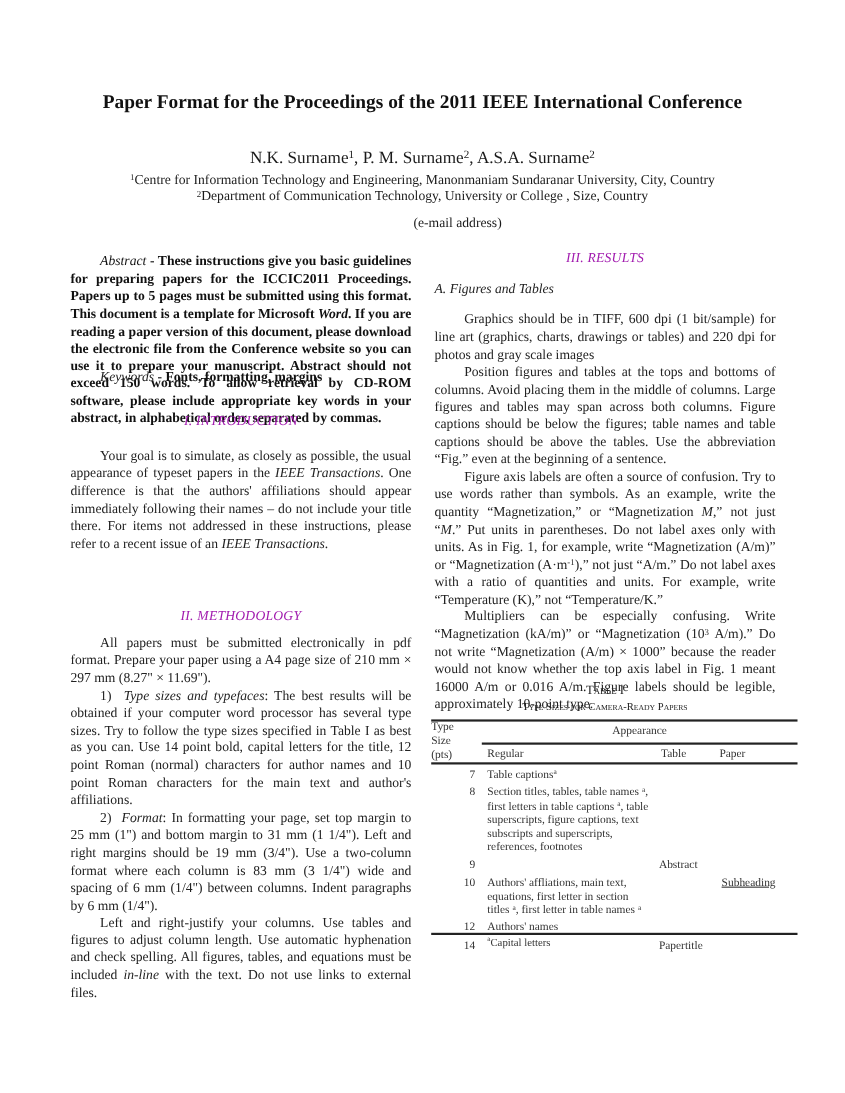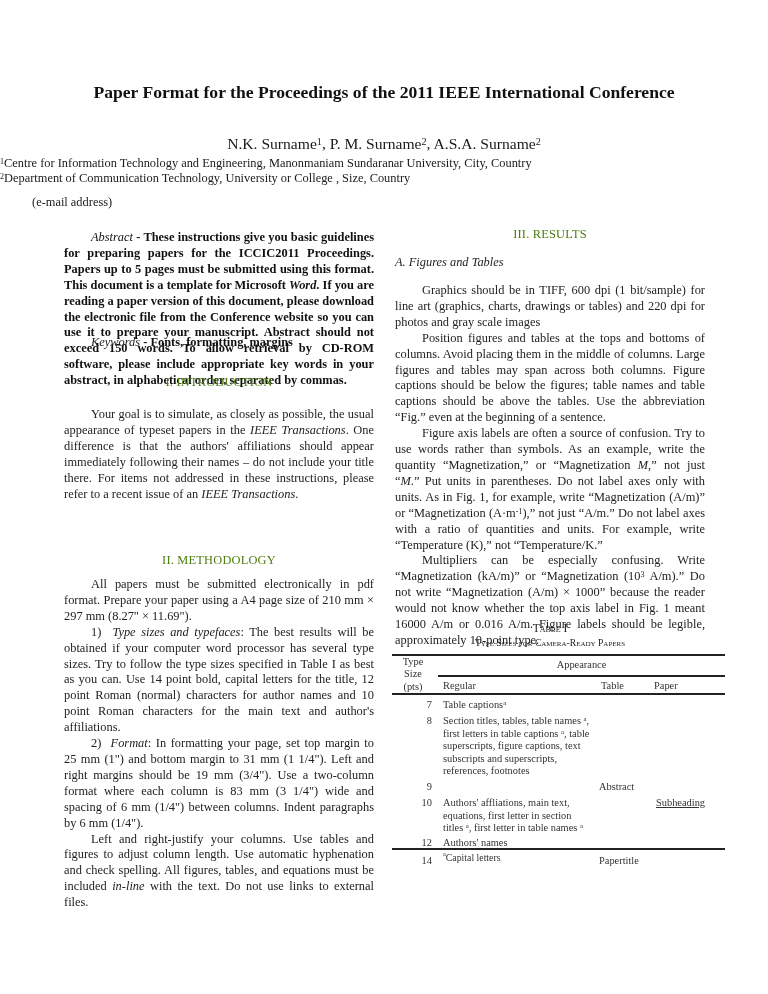--- a/index.html
+++ b/index.html
@@ -12,33 +12,33 @@
   .title {
     left: 40px; width: 688px; top: 81px;
     text-align: center; font-weight: bold; font-size: 17.6px; line-height: 22px;
     color: #111;
   }
   .authors {
     left: 0; width: 768px; top: 135px; text-align: center;
     font-size: 15.6px; line-height: 18px;
   }
   .affil {
-    left: 0; width: 768px; font-size: 12.4px; line-height: 15px;
+    left: 0; width: 768px; text-align: center; font-size: 12.4px; line-height: 15px;
   }
   sup { font-size: 65%; vertical-align: top; position: relative; top: -2px; }
   .col {
     font-size: 12.4px; line-height: 15.9px; text-align: justify; color: #222;
   }
   .col p { margin: 0; text-indent: 27px; }
   .leftcol { left: 64px; width: 310px; }
   .rightcol { left: 395px; width: 310px; }
   .bold { font-weight: bold; color: #111; }
   .it { font-style: italic; }
   .sec {
-    text-align: center; font-size: 12.4px; letter-spacing: 0.2px; color: #4d7c0f;
+    text-align: center; font-size: 12.4px; letter-spacing: 0.2px; color: #a21caf; font-style: italic;
   }
   .subsec { font-style: italic; font-size: 12.4px; color: #222; }
   .tcap { text-align: center; font-variant: small-caps; color: #222; }
   .rule { position: absolute; background: #222; }
 </style>
 </head>
 <body>
 
 <div class="abs title">
   <div>Paper Format for the Proceedings of the 2011 IEEE International Conference</div>
@@ -92,21 +92,21 @@
 </div>
 
 <div class="abs tcap" style="left:395px; width:310px; top:622px; font-size:11.5px; line-height:13px;">Table I</div>
 <div class="abs tcap" style="left:395px; width:310px; top:637px; font-size:9.6px; line-height:12px;">Type Sizes for Camera-Ready Papers</div>
 
 <div class="rule" style="left:392px; width:333px; top:654px; height:2px;"></div>
 <div class="rule" style="left:438px; width:287px; top:675px; height:1.5px;"></div>
 <div class="rule" style="left:392px; width:333px; top:693px; height:2px;"></div>
 <div class="rule" style="left:392px; width:333px; top:848px; height:2px;"></div>
 
-<div class="abs" style="left:392px; width:42px; top:656px; text-align:center; font-size:10.4px; line-height:11.5px; color:#333;">
+<div class="abs" style="left:392px; width:42px; top:656px; text-align:left; font-size:10.4px; line-height:11.5px; color:#333;">
   <div>Type</div>
   <div>Size</div>
   <div style="margin-top:2px;">(pts)</div>
 </div>
 <div class="abs" style="left:438px; width:287px; top:659px; text-align:center; font-size:10.4px; color:#333;">Appearance</div>
 <div class="abs" style="left:443px; top:680px; font-size:10.4px; color:#333;">Regular</div>
 <div class="abs" style="left:601px; top:680px; font-size:10.4px; color:#333;">Table</div>
 <div class="abs" style="left:654px; top:680px; font-size:10.4px; color:#333;">Paper</div>
 
 <div class="abs" style="left:392px; width:333px; top:699px; font-size:10.4px; line-height:12.6px; color:#333;">

